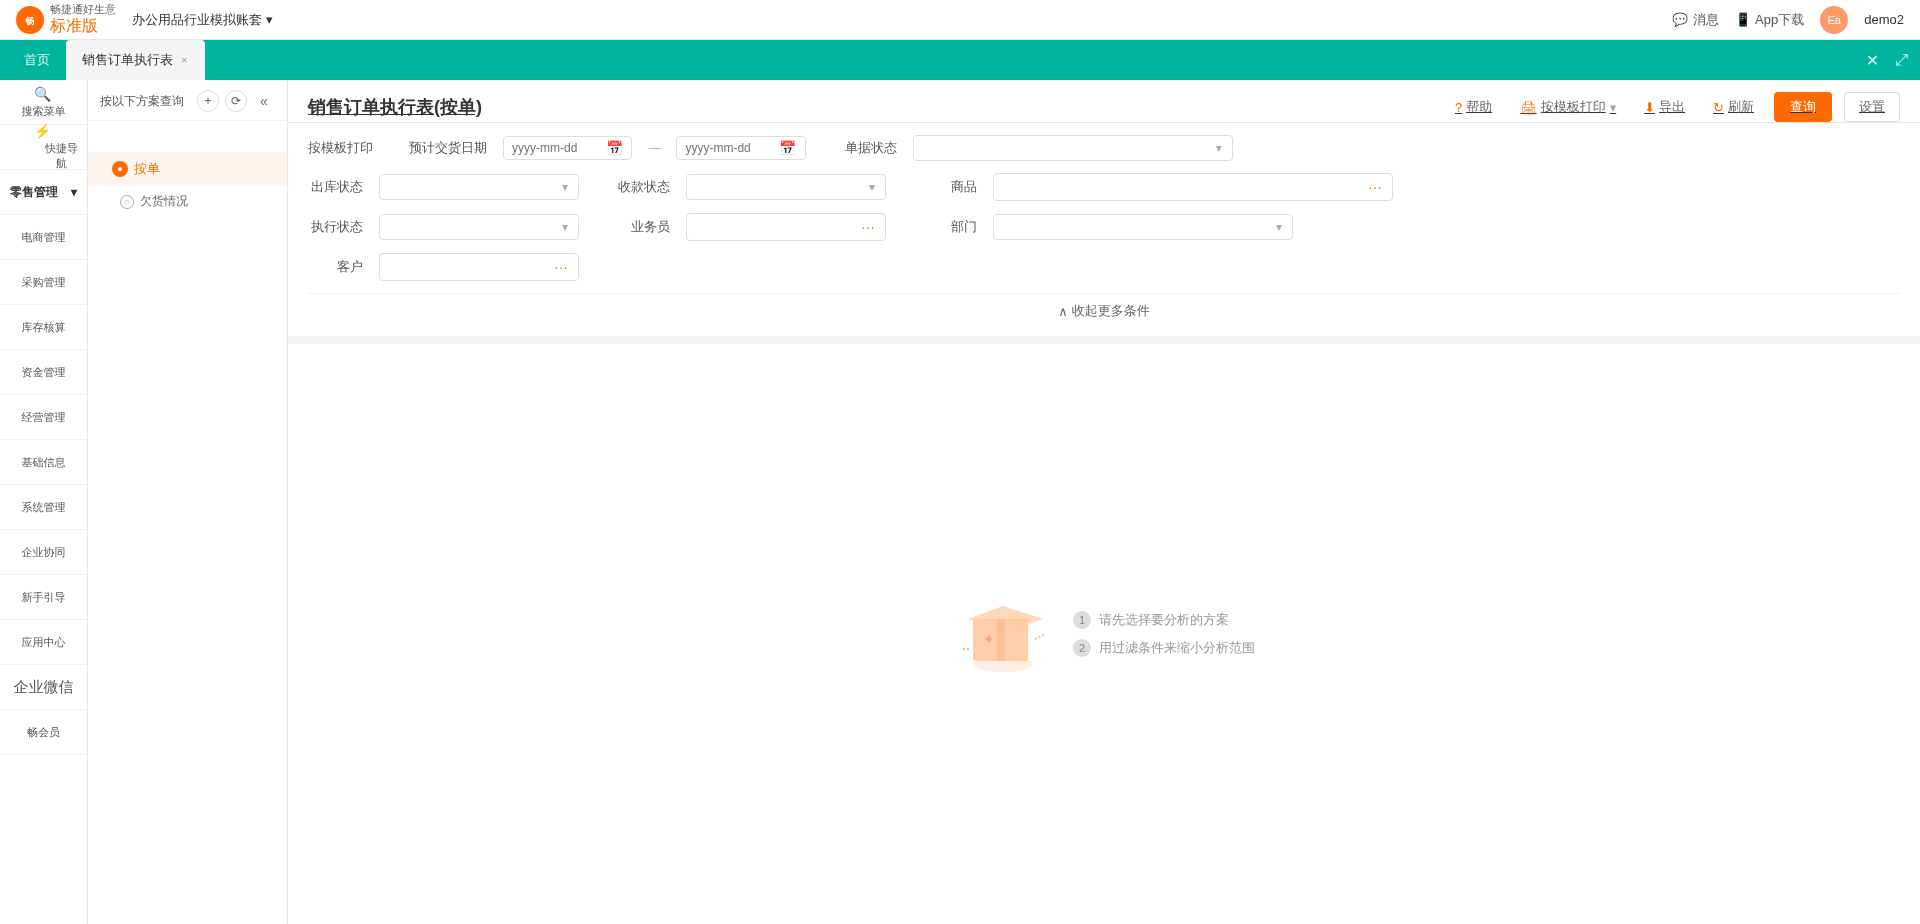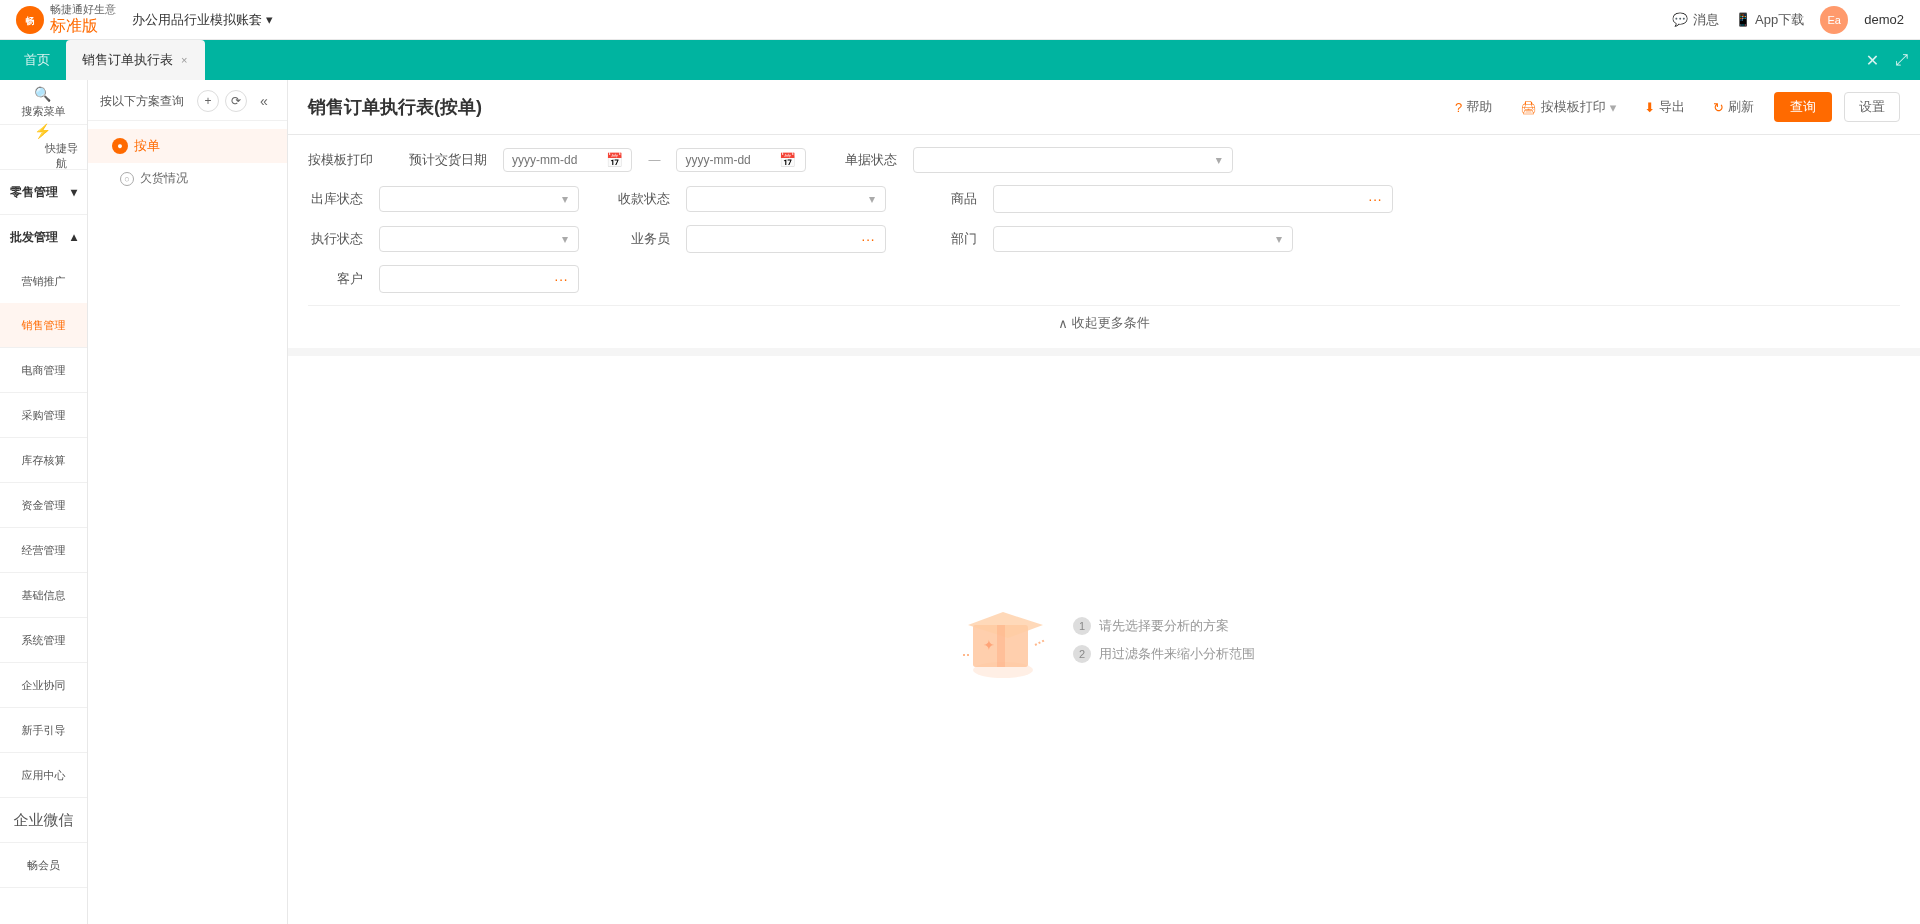--- a/index.html
+++ b/index.html
@@ -169,20 +169,21 @@
 
     
     .search-sidebar {
       width: 200px;
       background: #fff;
       border-right: 1px solid #e8e8e8;
       display: flex;
       flex-direction: column;
       flex-shrink: 0;
       overflow-y: auto;
+      gap: 23px;
     }
     .search-sidebar-header {
       padding: 10px 12px 8px;
       font-size: 13px;
       color: #555;
       border-bottom: 1px solid #f0f0f0;
       display: flex;
       align-items: center;
       justify-content: space-between;
     }
@@ -273,21 +274,21 @@
     .page-header {
       background: #fff;
       padding: 12px 20px 0;
       border-bottom: 1px solid #e8e8e8;
       flex-shrink: 0;
     }
     .page-title-row {
       display: flex;
       align-items: center;
       justify-content: space-between;
-      margin-bottom: 12px;
+      text-decoration: underline;
     }
     .page-title {
       font-size: 18px;
       font-weight: bold;
       color: #333;
     }
     .page-actions {
       display: flex;
       align-items: center;
       gap: 12px;
@@ -525,32 +526,20 @@
     <div class="sidebar-section">
       <div class="sidebar-item">
         <span style="font-size:14px;">⚡</span>
         <span style="font-size:11px;margin-left:36px;">快捷导航</span>
       </div>
     </div>
     <div class="sidebar-section">
       <div class="sidebar-item section-header">
         <span style="font-size:12px;">零售管理</span>
         <span>▾</span>
-      </div>
-    </div>
-    <div class="sidebar-section">
-      <div class="sidebar-item section-header">
-        <span style="font-size:12px;">批发管理</span>
-        <span>▴</span>
-      </div>
-      <div class="sidebar-item">
-        <span style="font-size:11px;">营销推广</span>
-      </div>
-      <div class="sidebar-item active">
-        <span style="font-size:11px;">销售管理</span>
       </div>
     </div>
     <div class="sidebar-section">
       <div class="sidebar-item">
         <span style="font-size:11px;">电商管理</span>
       </div>
     </div>
     <div class="sidebar-section">
       <div class="sidebar-item">
         <span style="font-size:11px;">采购管理</span>

